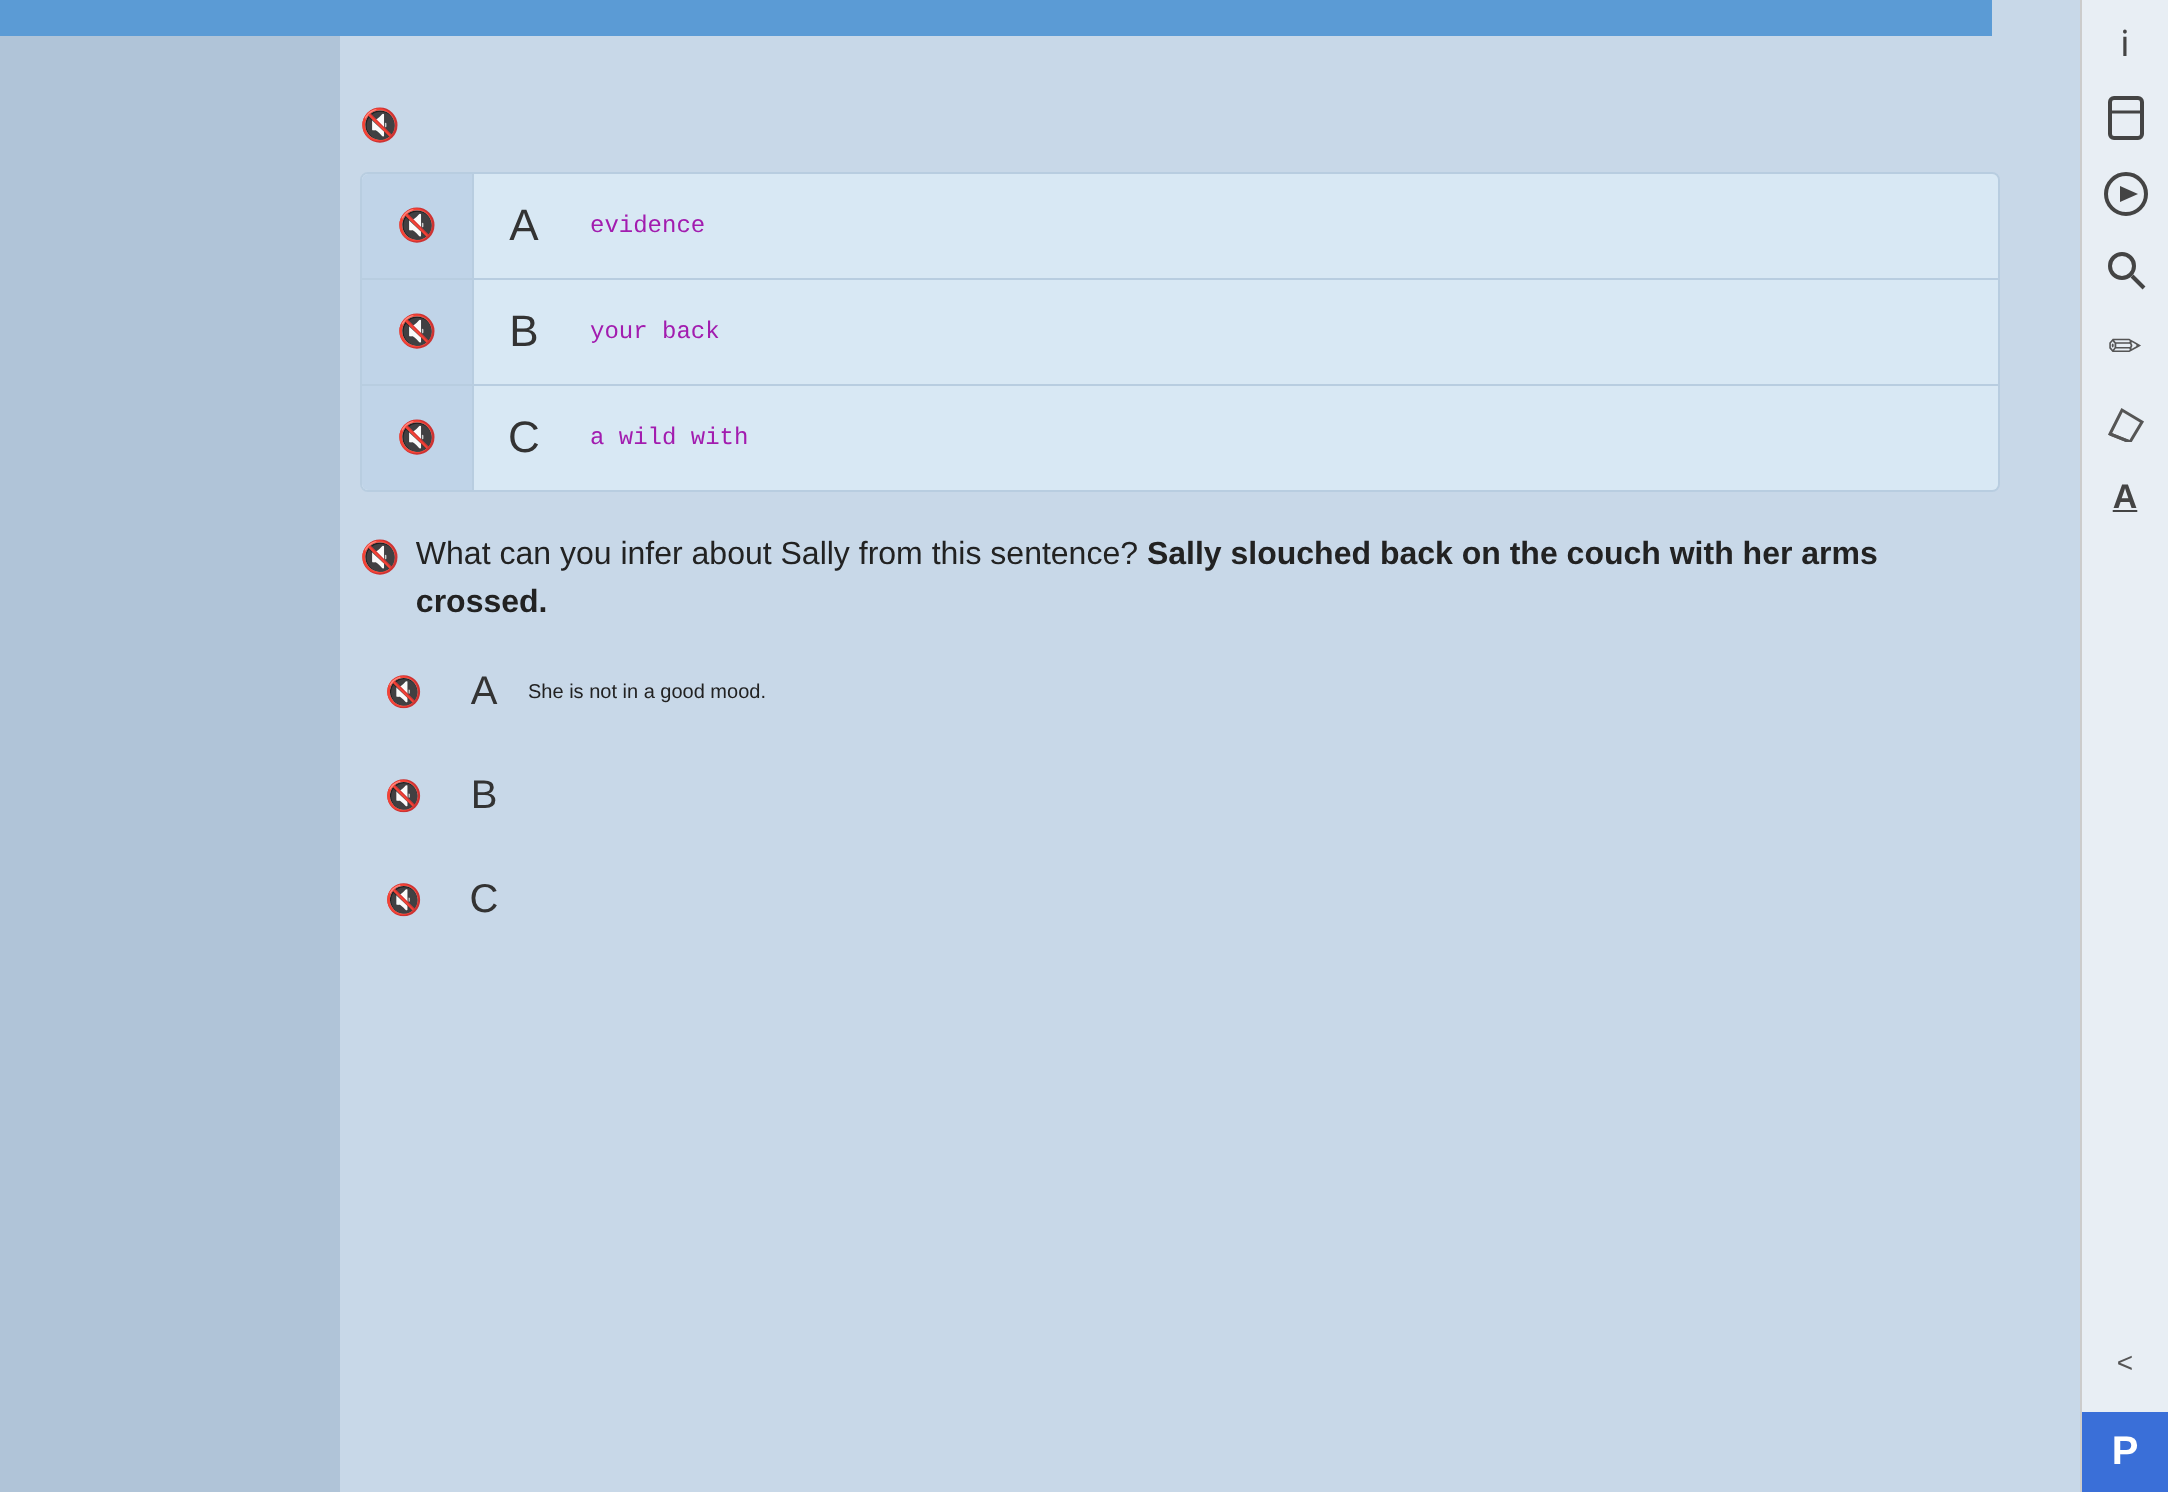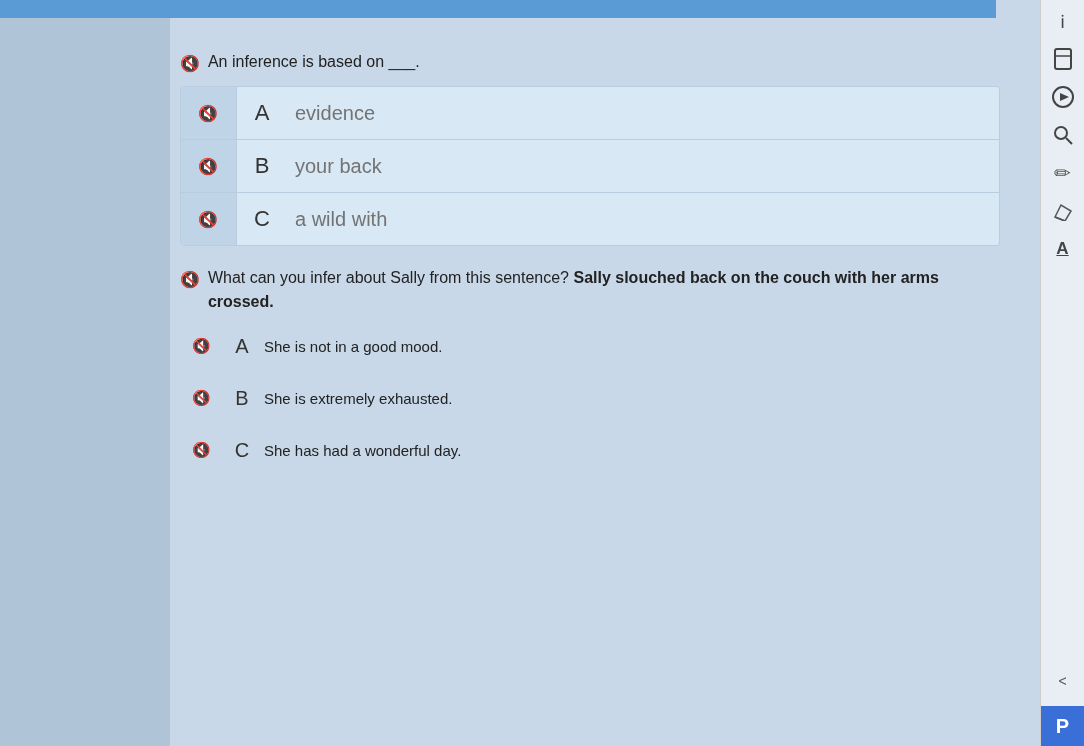--- a/index.html
+++ b/index.html
@@ -149,23 +149,24 @@
     .answer-letter {
       width: 50px;
       font-size: 22px;
       font-weight: 500;
       color: #333;
       text-align: center;
       flex-shrink: 0;
     }
 
     .answer-text {
-      font-size: 20px;
-      color: #737373;
+      font-size: 12px;
+      color: #a21caf;
       padding: 4px 8px;
+      font-family: Liberation Mono, monospace;
     }
 
     .answer-options-simple {
       background: transparent;
       margin-top: 6px;
     }
 
     .answer-row-simple {
       display: flex;
       align-items: center;
@@ -189,21 +190,21 @@
     .answer-letter-simple {
       width: 36px;
       font-size: 20px;
       font-weight: 500;
       color: #333;
       text-align: center;
       flex-shrink: 0;
     }
 
     .answer-text-simple {
-      font-size: 15px;
+      font-size: 10px;
       color: #222;
       padding: 2px 4px;
     }
 
     .top-bar {
       position: absolute;
       top: 0;
       left: 0;
       right: 44px;
       height: 18px;
@@ -214,24 +215,20 @@
 <body>
 
 <div class="left-bar"></div>
 
 <div class="main-content">
   <div class="top-bar"></div>
 
   <div class="question-block" style="margin-top: 30px;">
     <div class="question-header">
       <span class="speaker-icon">🔇</span>
-      <span>
-        <span>An inference is based on</span>
-        <span>___.</span>
-      </span>
     </div>
 
     <div class="answer-options">
       <div class="answer-row">
         <div class="answer-speaker">🔇</div>
         <div class="answer-letter">A</div>
         <div class="answer-text">evidence</div>
       </div>
       <div class="answer-row">
         <div class="answer-speaker">🔇</div>
@@ -258,26 +255,24 @@
 
     <div class="answer-options-simple">
       <div class="answer-row-simple">
         <div class="answer-speaker-simple">🔇</div>
         <div class="answer-letter-simple">A</div>
         <div class="answer-text-simple">She is not in a good mood.</div>
       </div>
       <div class="answer-row-simple">
         <div class="answer-speaker-simple">🔇</div>
         <div class="answer-letter-simple">B</div>
-        <div class="answer-text-simple">She is extremely exhausted.</div>
       </div>
       <div class="answer-row-simple">
         <div class="answer-speaker-simple">🔇</div>
         <div class="answer-letter-simple">C</div>
-        <div class="answer-text-simple">She has had a wonderful day.</div>
       </div>
     </div>
   </div>
 </div>
 
 <div class="right-sidebar">
   <div class="sidebar-icon" title="Info">ℹ</div>
   <div class="sidebar-icon" title="Bookmark">
     <svg width="18" height="22" viewBox="0 0 18 22" fill="none">
         <rect x="1" y="1" width="16" height="20" rx="2" stroke="#444" stroke-width="2"></rect>

